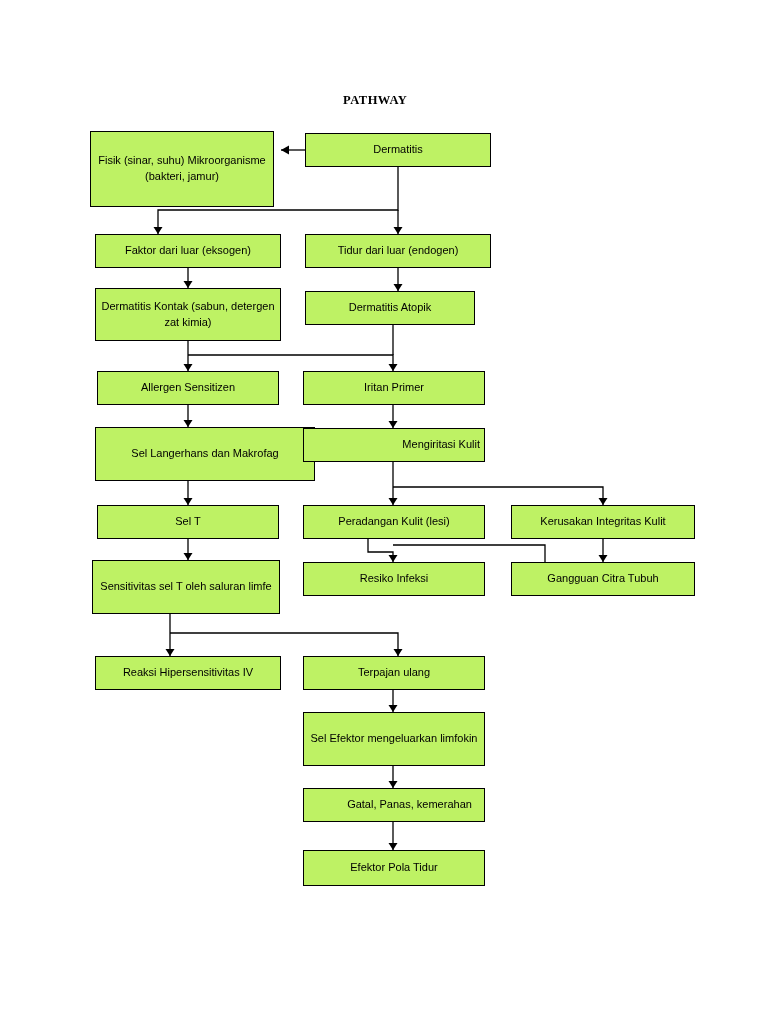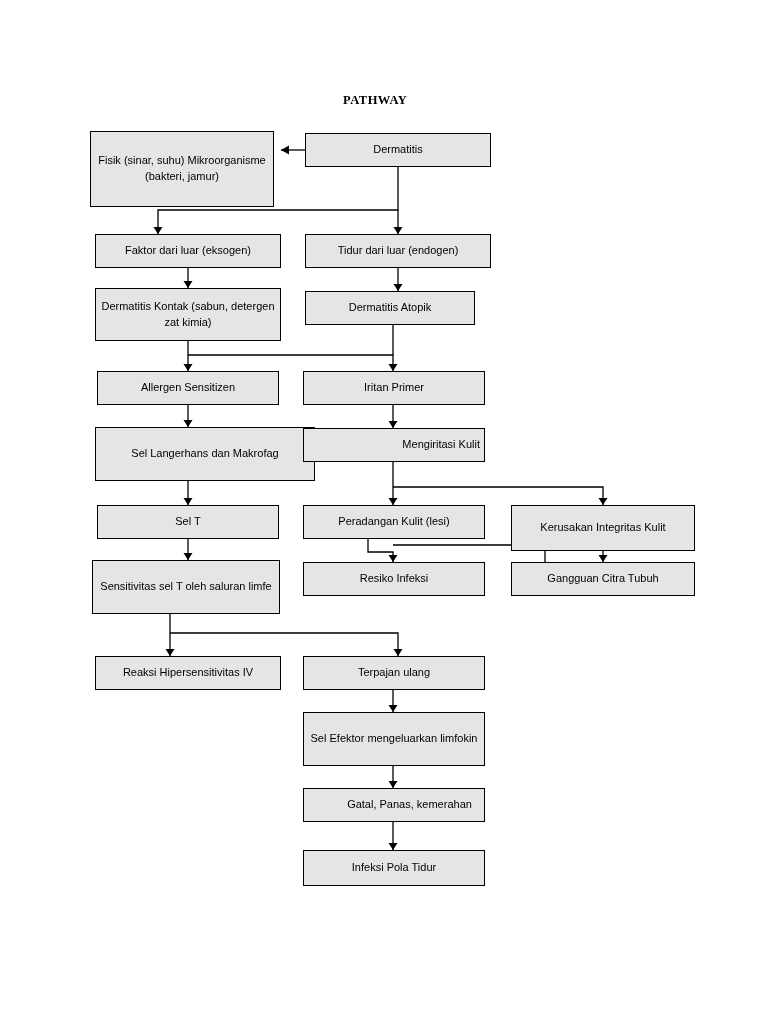--- a/index.html
+++ b/index.html
@@ -23,21 +23,21 @@
     position:absolute;
     border:1px solid #000;
     box-sizing:border-box;
     display:flex;
     align-items:center;
     justify-content:center;
     text-align:center;
     font-size:11px;
     line-height:1.45;
     padding:2px 4px;
-    background:#e5e5e5;
+    background:#bef264;
   }
   svg.lines{position:absolute;left:0;top:0;width:768px;height:1024px;pointer-events:none;}
 </style>
 </head>
 <body>
 
 <div id="canvas">
   <div class="title" style="left: 343px; top: 93px;">PATHWAY</div>
   <svg class="lines" xmlns="http://www.w3.org/2000/svg">
       <path d="M 305 150 L 281 150" fill="none" stroke="#000" stroke-width="1.3"></path>
@@ -112,21 +112,21 @@
     </div>
     <div class="node" style="left: 303px; top: 428px; width: 182px; height: 34px; justify-content: flex-end;">
       <span>Mengiritasi Kulit</span>
     </div>
     <div class="node" style="left: 97px; top: 505px; width: 182px; height: 34px;">
       <span>Sel T</span>
     </div>
     <div class="node" style="left: 303px; top: 505px; width: 182px; height: 34px;">
       <span>Peradangan Kulit (lesi)</span>
     </div>
-    <div class="node" style="left: 511px; top: 505px; width: 184px; height: 46px;">
+    <div class="node" style="left: 511px; top: 505px; width: 184px; height: 34px;">
       <span>Kerusakan Integritas Kulit</span>
     </div>
     <div class="node" style="left: 92px; top: 560px; width: 188px; height: 54px;">
       <span>Sensitivitas sel T oleh saluran limfe</span>
     </div>
     <div class="node" style="left: 303px; top: 562px; width: 182px; height: 34px;">
       <span>Resiko Infeksi</span>
     </div>
     <div class="node" style="left: 511px; top: 562px; width: 184px; height: 34px;">
       <span>Gangguan Citra Tubuh</span>
@@ -137,15 +137,15 @@
     <div class="node" style="left: 303px; top: 656px; width: 182px; height: 34px;">
       <span>Terpajan ulang</span>
     </div>
     <div class="node" style="left: 303px; top: 712px; width: 182px; height: 54px;">
       <span>Sel Efektor mengeluarkan limfokin</span>
     </div>
     <div class="node" style="left: 303px; top: 788px; width: 182px; height: 34px; padding-left: 35px;">
       <span>Gatal, Panas, kemerahan</span>
     </div>
     <div class="node" style="left: 303px; top: 850px; width: 182px; height: 36px;">
-      <span>Infeksi Pola Tidur</span>
+      <span>Efektor Pola Tidur</span>
     </div>
   </div>
 
 </body></html>

